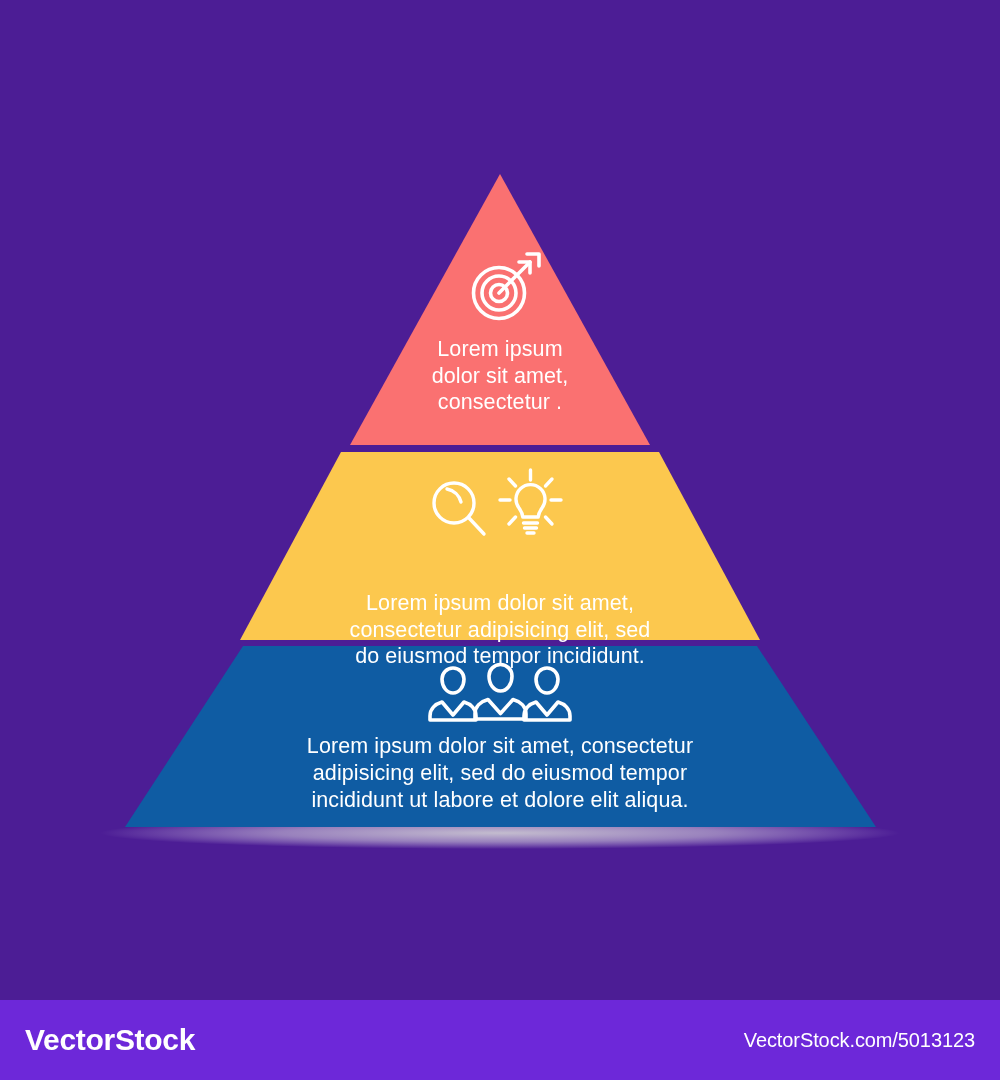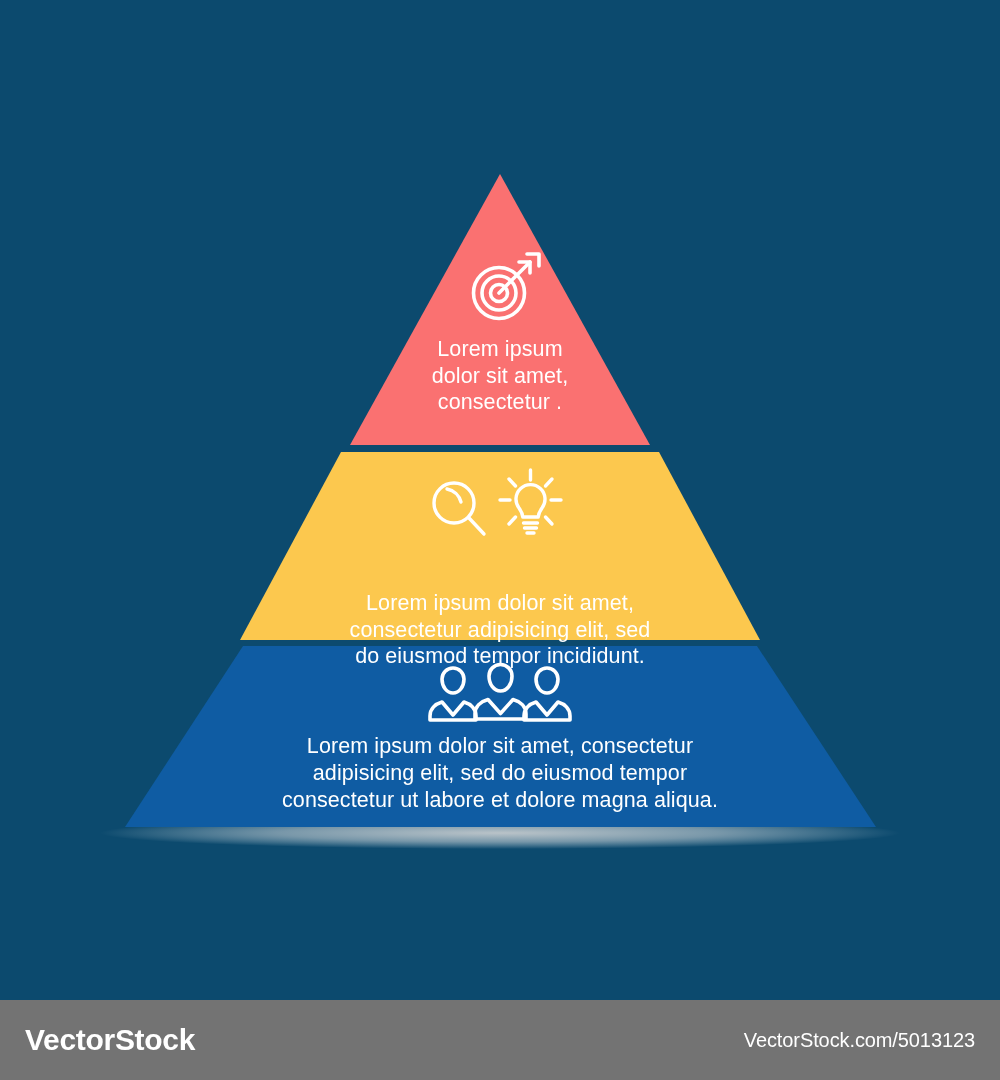--- a/index.html
+++ b/index.html
@@ -14,21 +14,21 @@
     overflow: hidden;
     font-family: "Liberation Sans", sans-serif;
   }
 
   
   #artboard {
     position: absolute;
     left: 0; top: 0;
     width: 1000px;
     height: 1000px;
-    background: #0c4a6e;
+    background: #4c1d95;
   }
 
   #pyramid-svg {
     position: absolute;
     left: 0; top: 0;
     width: 1000px;
     height: 1000px;
     display: block;
   }
 
@@ -68,21 +68,21 @@
     line-height: 27px;
   }
 
   
   #footer-bar {
     position: absolute;
     left: 0;
     top: 1000px;
     width: 1000px;
     height: 80px;
-    background: #737373;
+    background: #6d28d9;
   }
   #footer-logo {
     position: absolute;
     left: 25px;
     top: 50%;
     transform: translateY(-50%);
     color: #ffffff;
     font-size: 30px;
     font-weight: 700;
     letter-spacing: -0.3px;
@@ -201,19 +201,19 @@
   <div class="band-text" id="tier-top-text">Lorem ipsum
 dolor sit amet,
 consectetur .</div>
 
   <div class="band-text" id="tier-middle-text">Lorem ipsum dolor sit amet,
 consectetur adipisicing elit, sed
 do eiusmod tempor incididunt.</div>
 
   <div class="band-text" id="tier-bottom-text">Lorem ipsum dolor sit amet, consectetur
 adipisicing elit, sed do eiusmod tempor
-consectetur ut labore et dolore magna aliqua.</div>
+incididunt ut labore et dolore elit aliqua.</div>
 </div>
 
 <div id="footer-bar">
   <div id="footer-logo">VectorStock</div>
   <div id="footer-url">VectorStock.com/5013123</div>
 </div>
 
 </body></html>

